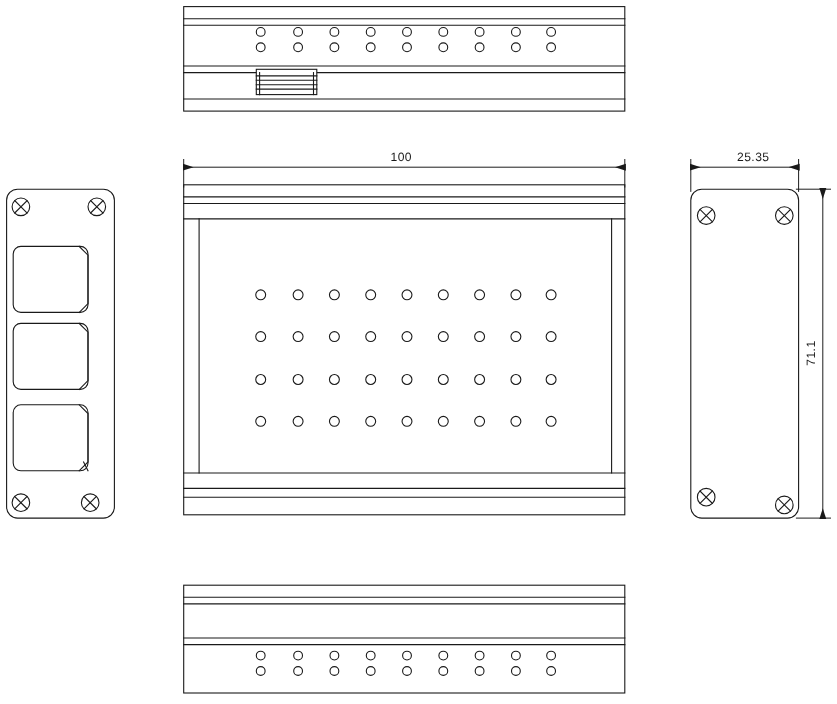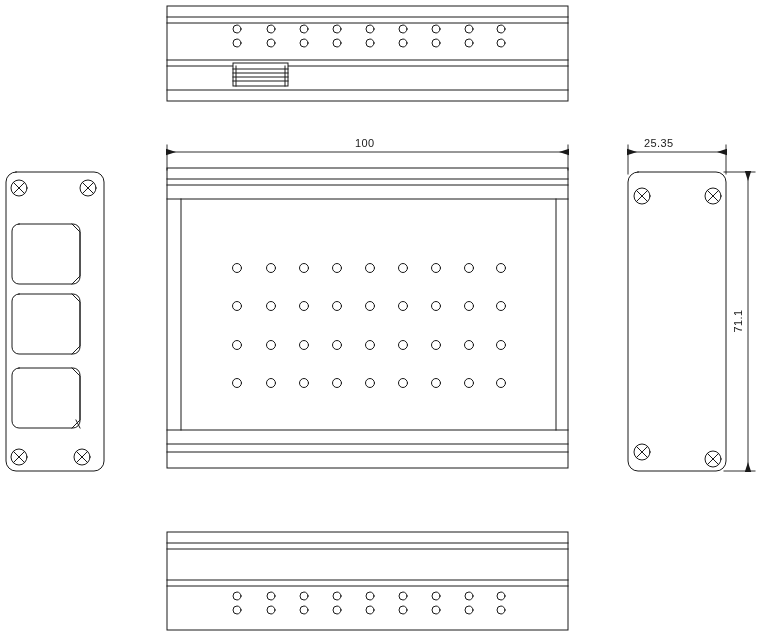--- a/index.html
+++ b/index.html
@@ -224,17 +224,17 @@
         <line x1="748" y1="172" x2="748" y2="471" marker-start="url(#arrStart)" marker-end="url(#arrEnd)"></line>
         <line x1="724" y1="172" x2="755" y2="172"></line>
         <line x1="724" y1="471" x2="755" y2="471"></line>
       </g>
 
     </g>
   </svg>
 
   <div class="dim-label" style="left:355px; top:137px;">100</div>
 
-  <div class="dim-label" style="left:644px; top:137px;text-align:right;">25.35</div>
+  <div class="dim-label" style="left:670px; top:137px;text-align:right;">25.35</div>
 
   <div class="dim-label rot" style="left:726px; top:315px;">71.1</div>
 
 </div>
 
 </body></html>

